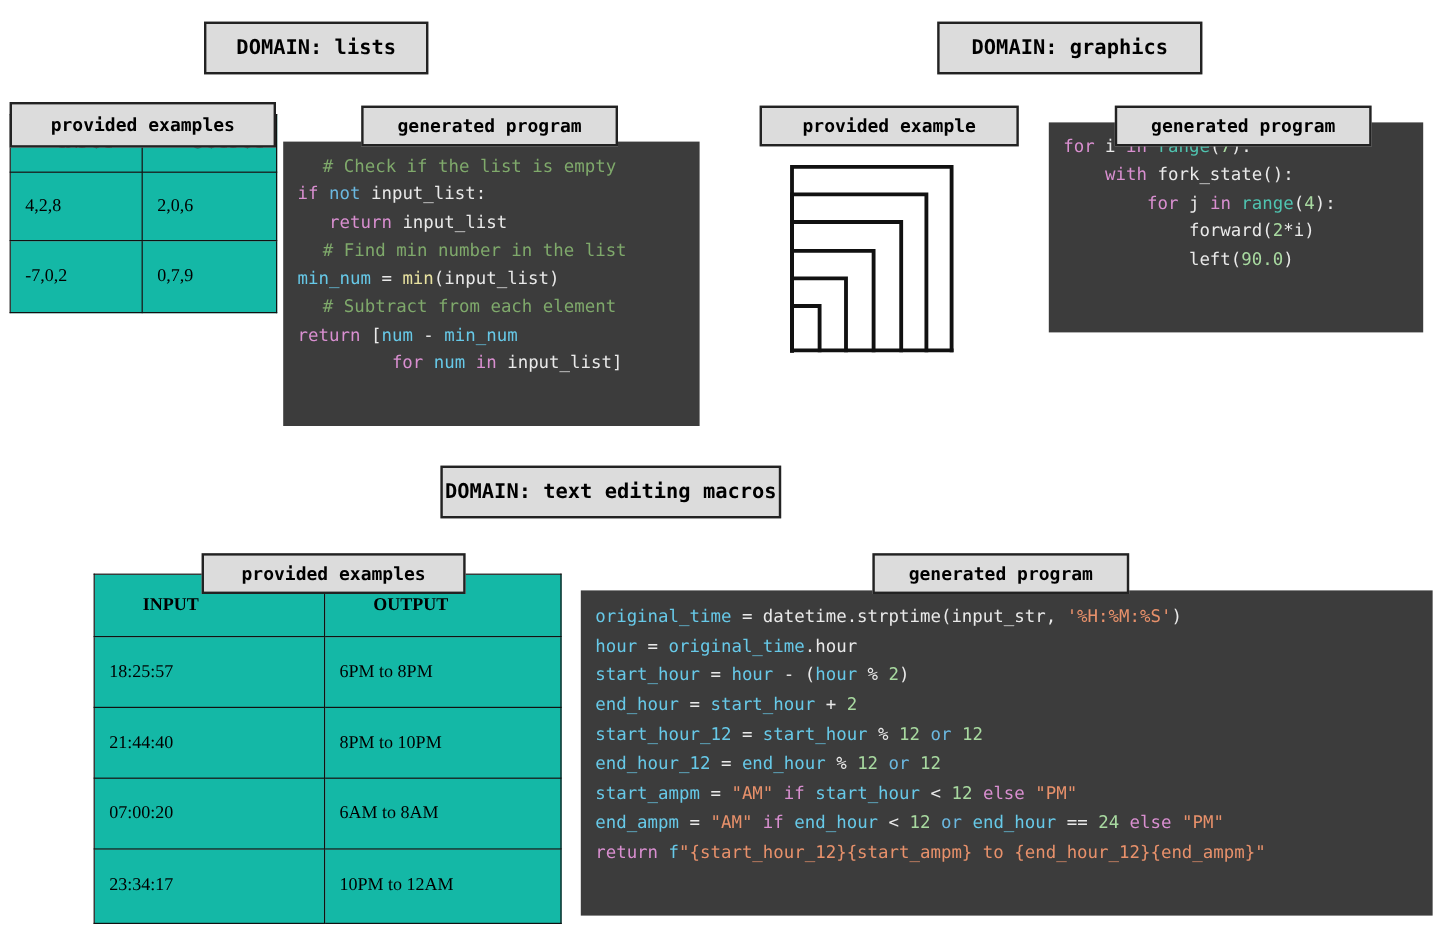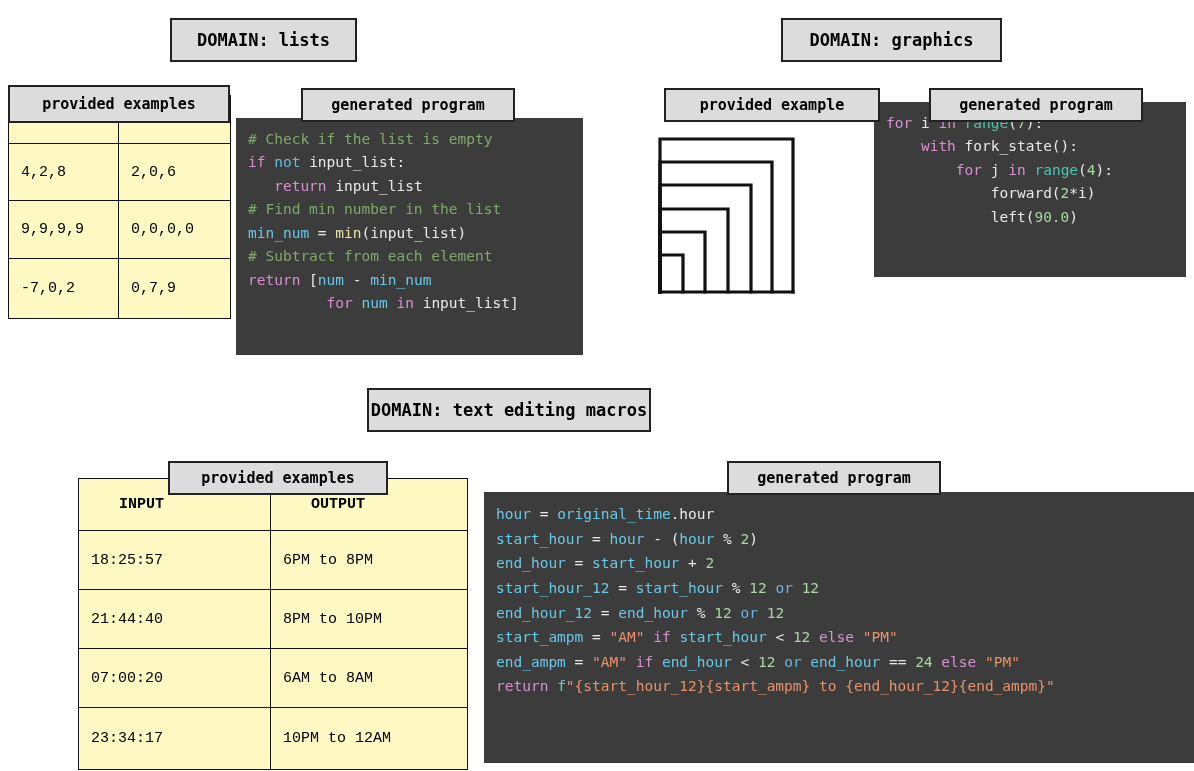--- a/index.html
+++ b/index.html
@@ -30,26 +30,26 @@
   
   .extable {
     position: absolute;
     border-collapse: collapse;
     background: #ffffff;
     z-index: 10;
     table-layout: fixed;
   }
   .extable td {
     border: 1.5px solid #111111;
-    font-family: Liberation Mono, monospace;
+    font-family: Liberation Serif, serif;
     font-size: 15px;
     color: #000000;
     padding: 0 12px;
     vertical-align: middle;
-    background: #fef9c3;
+    background: #14b8a6;
   }
   .extable td.hdr { font-weight: bold; padding-left: 40px; }
 
   
   .code {
     position: absolute;
     background: #3c3c3c;
     z-index: 5;
     font-family: "DejaVu Sans Mono", monospace;
     padding: 10px 12px 10px 12px;
@@ -57,21 +57,21 @@
   }
   .code .ln {
     white-space: pre;
     line-height: 1.62;
     font-size: 14.5px;
     color: #e6e6e6;
   }
   .code.big .ln { font-size: 14.5px; line-height: 1.70; }
 
   
-  .t-com { color: #7fa96b; }
+  .t-com { color: #7fa96b; margin-left: 21px; }
   .t-kw  { color: #d98fd0; }
   .t-op  { color: #6bb8e0; }
   .t-var { color: #67c9e8; }
   .t-fn  { color: #e8e2a0; }
   .t-bi  { color: #4fc4b0; }
   .t-num { color: #a8d9a0; }
   .t-str { color: #e8916b; }
   .t-pln { color: #e9e9e9; }
 
   
@@ -88,24 +88,20 @@
     <tbody>
         <tr>
       <td class="hdr" style="height:48px; width:110px;">INPUT</td>
       <td class="hdr" style="height:48px; width:112px;">OUTPUT</td>
     </tr>
     <tr>
       <td style="height:57px;">4,2,8</td>
       <td style="height:57px;">2,0,6</td>
     </tr>
     <tr>
-      <td style="height:58px;">9,9,9,9</td>
-      <td style="height:58px;">0,0,0,0</td>
-    </tr>
-    <tr>
       <td style="height:60px;">-7,0,2</td>
       <td style="height:60px;">0,7,9</td>
     </tr>
   </tbody>
     </table>
 
   <div class="chip small" style="left:8px; top:85px; width:222px; height:38px;">provided examples</div>
 
   <div class="code" style="left:236px; top:118px; width:347px; height:237px;">
     <div class="ln"><span class="t-com"># Check if the list is empty</span></div>
@@ -115,21 +111,21 @@
     <div class="ln"><span class="t-var">min_num</span><span class="t-pln"> = </span><span class="t-fn">min</span><span class="t-pln">(input_list)</span></div>
     <div class="ln"><span class="t-com"># Subtract from each element</span></div>
     <div class="ln"><span class="t-kw">return</span><span class="t-pln"> [</span><span class="t-var">num</span><span class="t-pln"> - </span><span class="t-var">min_num</span></div>
     <div class="ln"><span class="t-pln">         </span><span class="t-kw">for</span><span class="t-pln"> </span><span class="t-var">num</span><span class="t-pln"> </span><span class="t-kw">in</span><span class="t-pln"> input_list]</span></div>
   </div>
 
   <div class="chip small" style="left:301px; top:88px; width:214px; height:34px;">generated program</div>
 
   <div class="chip domain" style="left:781px; top:18px; width:221px; height:44px;">DOMAIN: graphics</div>
 
-  <div class="chip small" style="left:664px; top:88px; width:216px; height:34px;">provided example</div>
+  <div class="chip small" style="left:633px; top:88px; width:216px; height:34px;">provided example</div>
 
   <svg class="figure" style="left:655px; top:135px;" width="145" height="160" viewBox="0 0 145 160">
     <g fill="none" stroke="#111111" stroke-width="3.2" stroke-linejoin="miter" stroke-linecap="square">
       <path d="M 138 157 L 138 4 L 5 4 L 5 157"></path>
       <path d="M 117 157 L 117 27 L 5 27 L 5 157"></path>
       <path d="M 96 157 L 96 50 L 5 50 L 5 157"></path>
       <path d="M 73 157 L 73 74 L 5 74 L 5 157"></path>
       <path d="M 50 157 L 50 97 L 5 97 L 5 157"></path>
       <path d="M 28 157 L 28 120 L 5 120 L 5 157"></path>
       <path d="M 5 157 L 138 157"></path>
@@ -169,20 +165,21 @@
     <tr>
       <td style="height:62px;">23:34:17</td>
       <td style="height:62px;">10PM to 12AM</td>
     </tr>
   </tbody>
     </table>
 
   <div class="chip small" style="left:168px; top:461px; width:220px; height:34px;">provided examples</div>
 
   <div class="code big" style="left:484px; top:492px; width:710px; height:271px;">
+    <div class="ln"><span class="t-var">original_time</span><span class="t-pln"> = datetime.strptime(input_str, </span><span class="t-str">'%H:%M:%S'</span><span class="t-pln">)</span></div>
     <div class="ln"><span class="t-var">hour</span><span class="t-pln"> = </span><span class="t-var">original_time</span><span class="t-pln">.hour</span></div>
     <div class="ln"><span class="t-var">start_hour</span><span class="t-pln"> = </span><span class="t-var">hour</span><span class="t-pln"> - (</span><span class="t-var">hour</span><span class="t-pln"> % </span><span class="t-num">2</span><span class="t-pln">)</span></div>
     <div class="ln"><span class="t-var">end_hour</span><span class="t-pln"> = </span><span class="t-var">start_hour</span><span class="t-pln"> + </span><span class="t-num">2</span></div>
     <div class="ln"><span class="t-var">start_hour_12</span><span class="t-pln"> = </span><span class="t-var">start_hour</span><span class="t-pln"> % </span><span class="t-num">12</span><span class="t-pln"> </span><span class="t-op">or</span><span class="t-pln"> </span><span class="t-num">12</span></div>
     <div class="ln"><span class="t-var">end_hour_12</span><span class="t-pln"> = </span><span class="t-var">end_hour</span><span class="t-pln"> % </span><span class="t-num">12</span><span class="t-pln"> </span><span class="t-op">or</span><span class="t-pln"> </span><span class="t-num">12</span></div>
     <div class="ln"><span class="t-var">start_ampm</span><span class="t-pln"> = </span><span class="t-str">"AM"</span><span class="t-pln"> </span><span class="t-kw">if</span><span class="t-pln"> </span><span class="t-var">start_hour</span><span class="t-pln"> &lt; </span><span class="t-num">12</span><span class="t-pln"> </span><span class="t-kw">else</span><span class="t-pln"> </span><span class="t-str">"PM"</span></div>
     <div class="ln"><span class="t-var">end_ampm</span><span class="t-pln"> = </span><span class="t-str">"AM"</span><span class="t-pln"> </span><span class="t-kw">if</span><span class="t-pln"> </span><span class="t-var">end_hour</span><span class="t-pln"> &lt; </span><span class="t-num">12</span><span class="t-pln"> </span><span class="t-op">or</span><span class="t-pln"> </span><span class="t-var">end_hour</span><span class="t-pln"> == </span><span class="t-num">24</span><span class="t-pln"> </span><span class="t-kw">else</span><span class="t-pln"> </span><span class="t-str">"PM"</span></div>
     <div class="ln"><span class="t-kw">return</span><span class="t-pln"> </span><span class="t-var">f</span><span class="t-str">"{start_hour_12}{start_ampm} to {end_hour_12}{end_ampm}"</span></div>
   </div>
 

